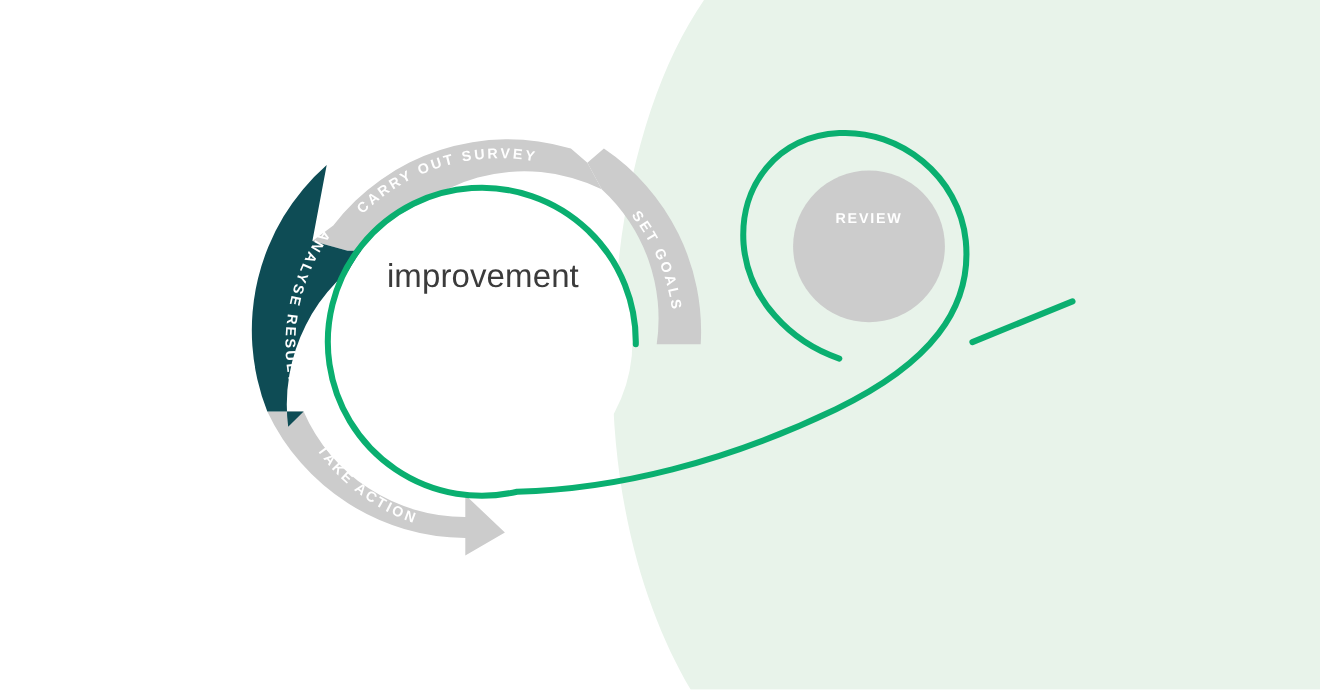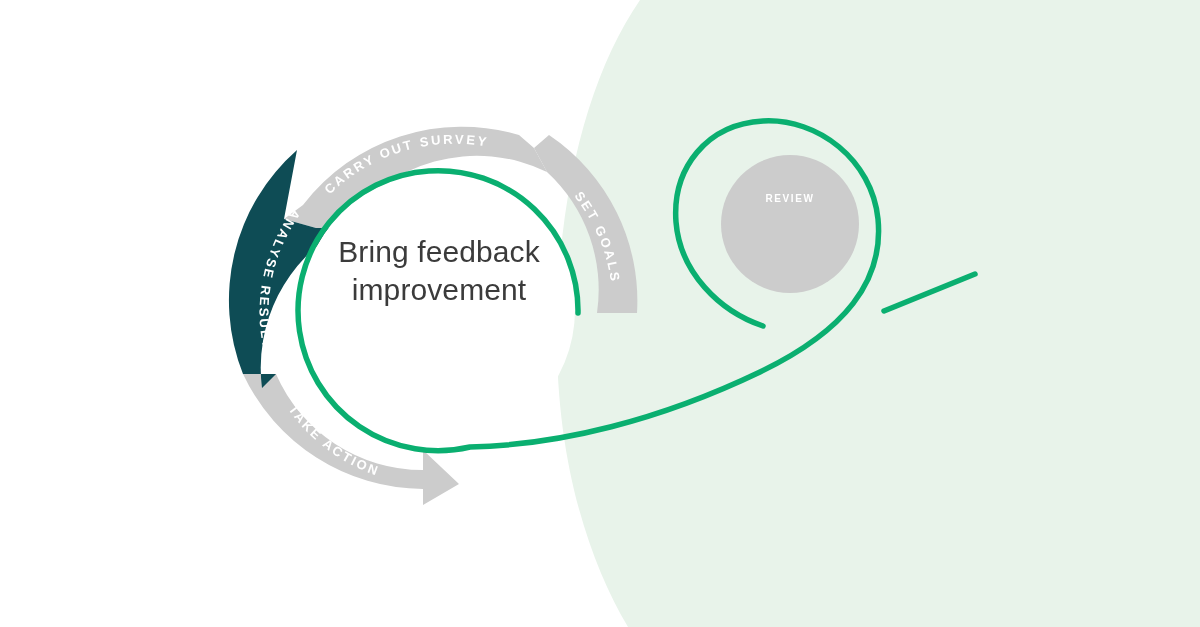--- a/index.html
+++ b/index.html
@@ -40,21 +40,21 @@
     pointer-events: none;
   }
   .center-copy .ln { display: block; white-space: nowrap; }
   .review-copy {
     position: absolute;
     left: 712px;
     top: 188px;
     width: 156px;
     text-align: center;
     color: #ffffff;
-    font-size: 10px;
+    font-size: 13px;
     line-height: 21px;
     letter-spacing: 1.6px;
     font-weight: 700;
     pointer-events: none;
   }
   .review-copy .ln { display: block; }
   .seg-label {
     font-size: 13px;
     font-weight: 700;
     letter-spacing: 2.4px;
@@ -160,21 +160,20 @@
         <textPath href="#p-action" startOffset="50%" text-anchor="middle">TAKE ACTION</textPath>
       </text>
       <text class="seg-label">
         <textPath href="#p-analyse" startOffset="50%" text-anchor="middle">ANALYSE RESULTS</textPath>
       </text>
     </g>
 
   </svg>
 
   <div class="center-copy">
-    <span class="ln">Bring feedback</span>
     <span class="ln">improvement</span>
   </div>
 
   <div class="review-copy">
     <span class="ln">REVIEW</span>
   </div>
 
 </div>
 
 </body></html>

